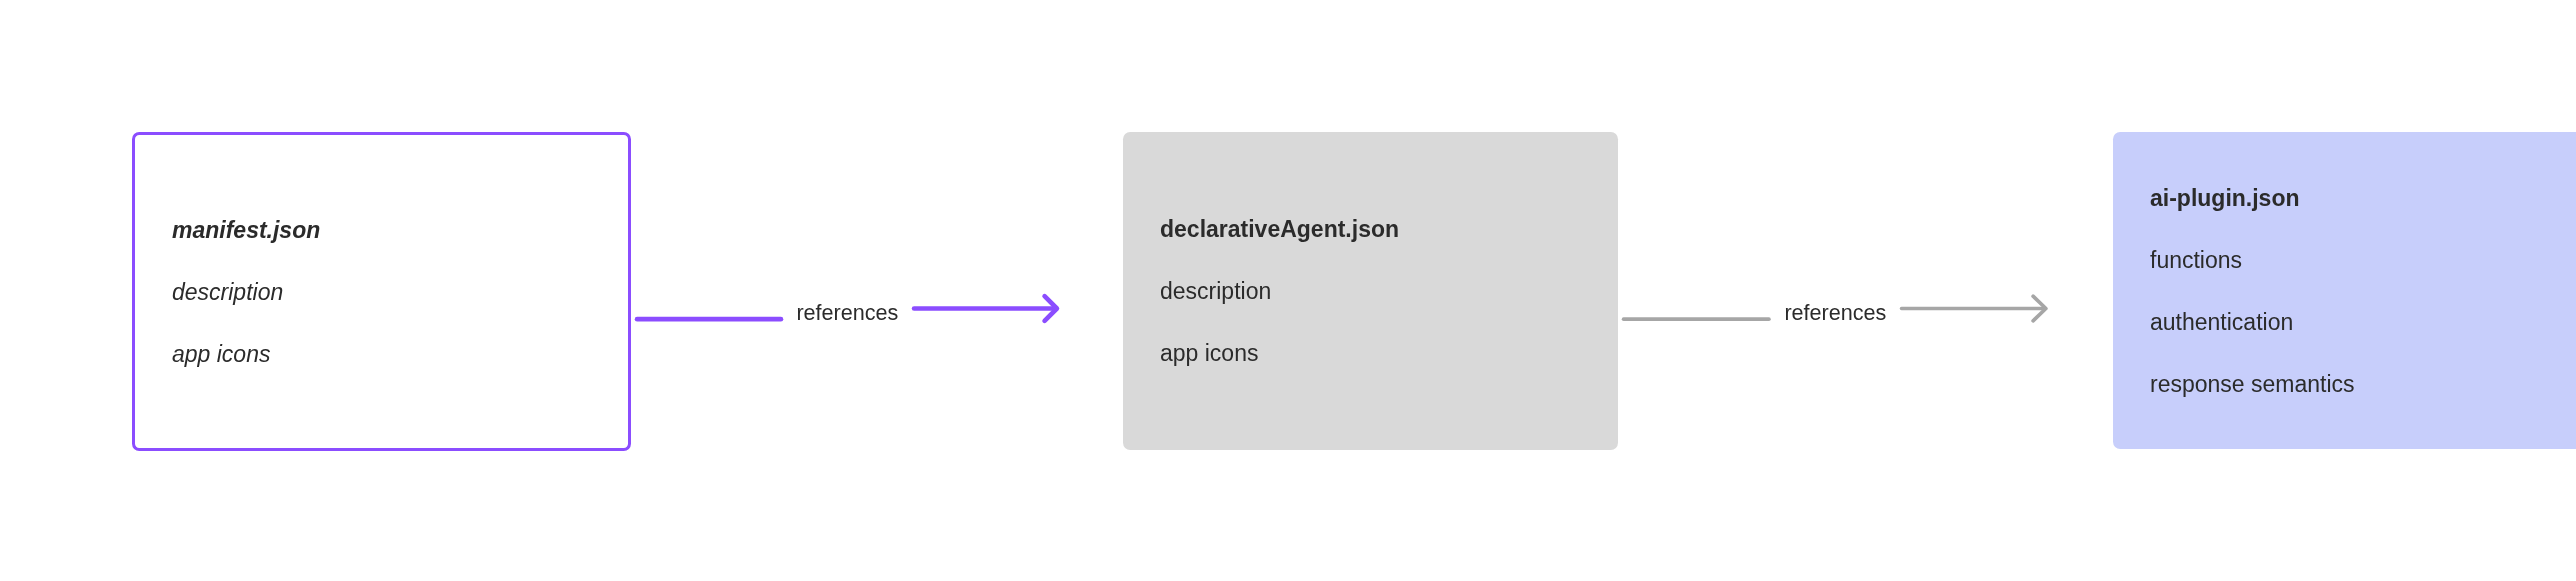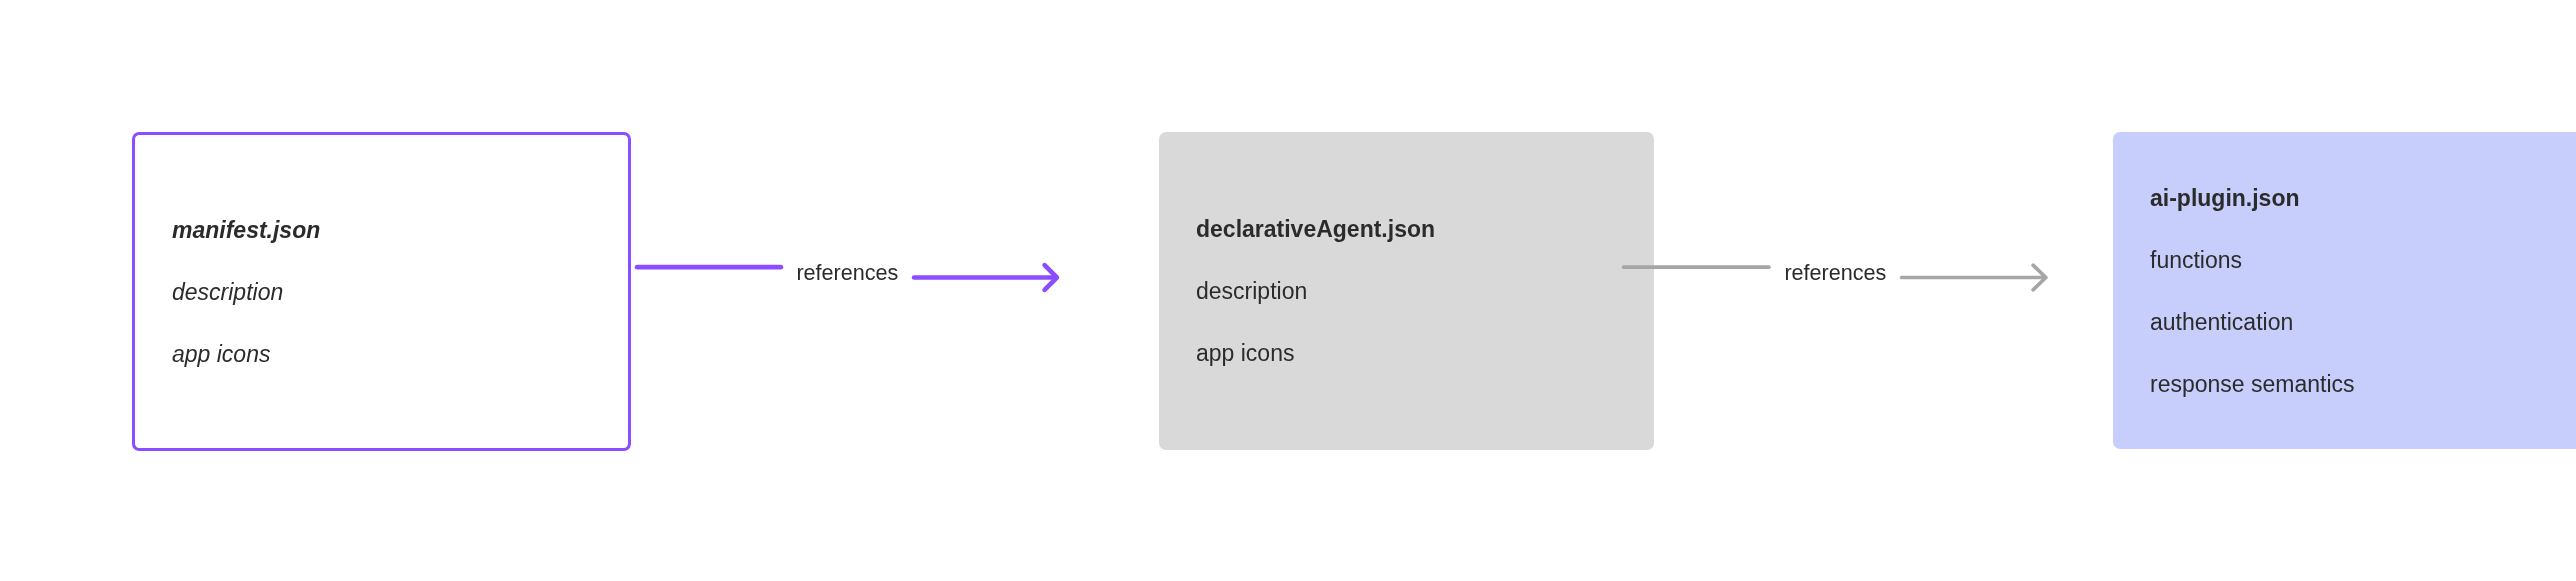--- a/index.html
+++ b/index.html
@@ -59,39 +59,38 @@
     font-style: italic;
   }
 
   
   #node-declarative-agent {
     left: 1123px;
     top: 132px;
     width: 495px;
     height: 318px;
     background: #d9d9d9;
-    margin-left: 36px;
   }
 
   
   #node-ai-plugin {
     left: 2113px;
     top: 132px;
     width: 494px;
     height: 317px;
     background: #c7cefb;
   }
 
   
   .connector {
     position: absolute;
     top: 262px;
     height: 62px;
     display: flex;
-    align-items: flex-start;
+    align-items: flex-end;
   }
   .connector-svg {
     display: block;
     overflow: visible;
   }
   .connector-label {
     font-size: 21.6px;
     line-height: 1;
     color: #2b2b2b;
     white-space: nowrap;

